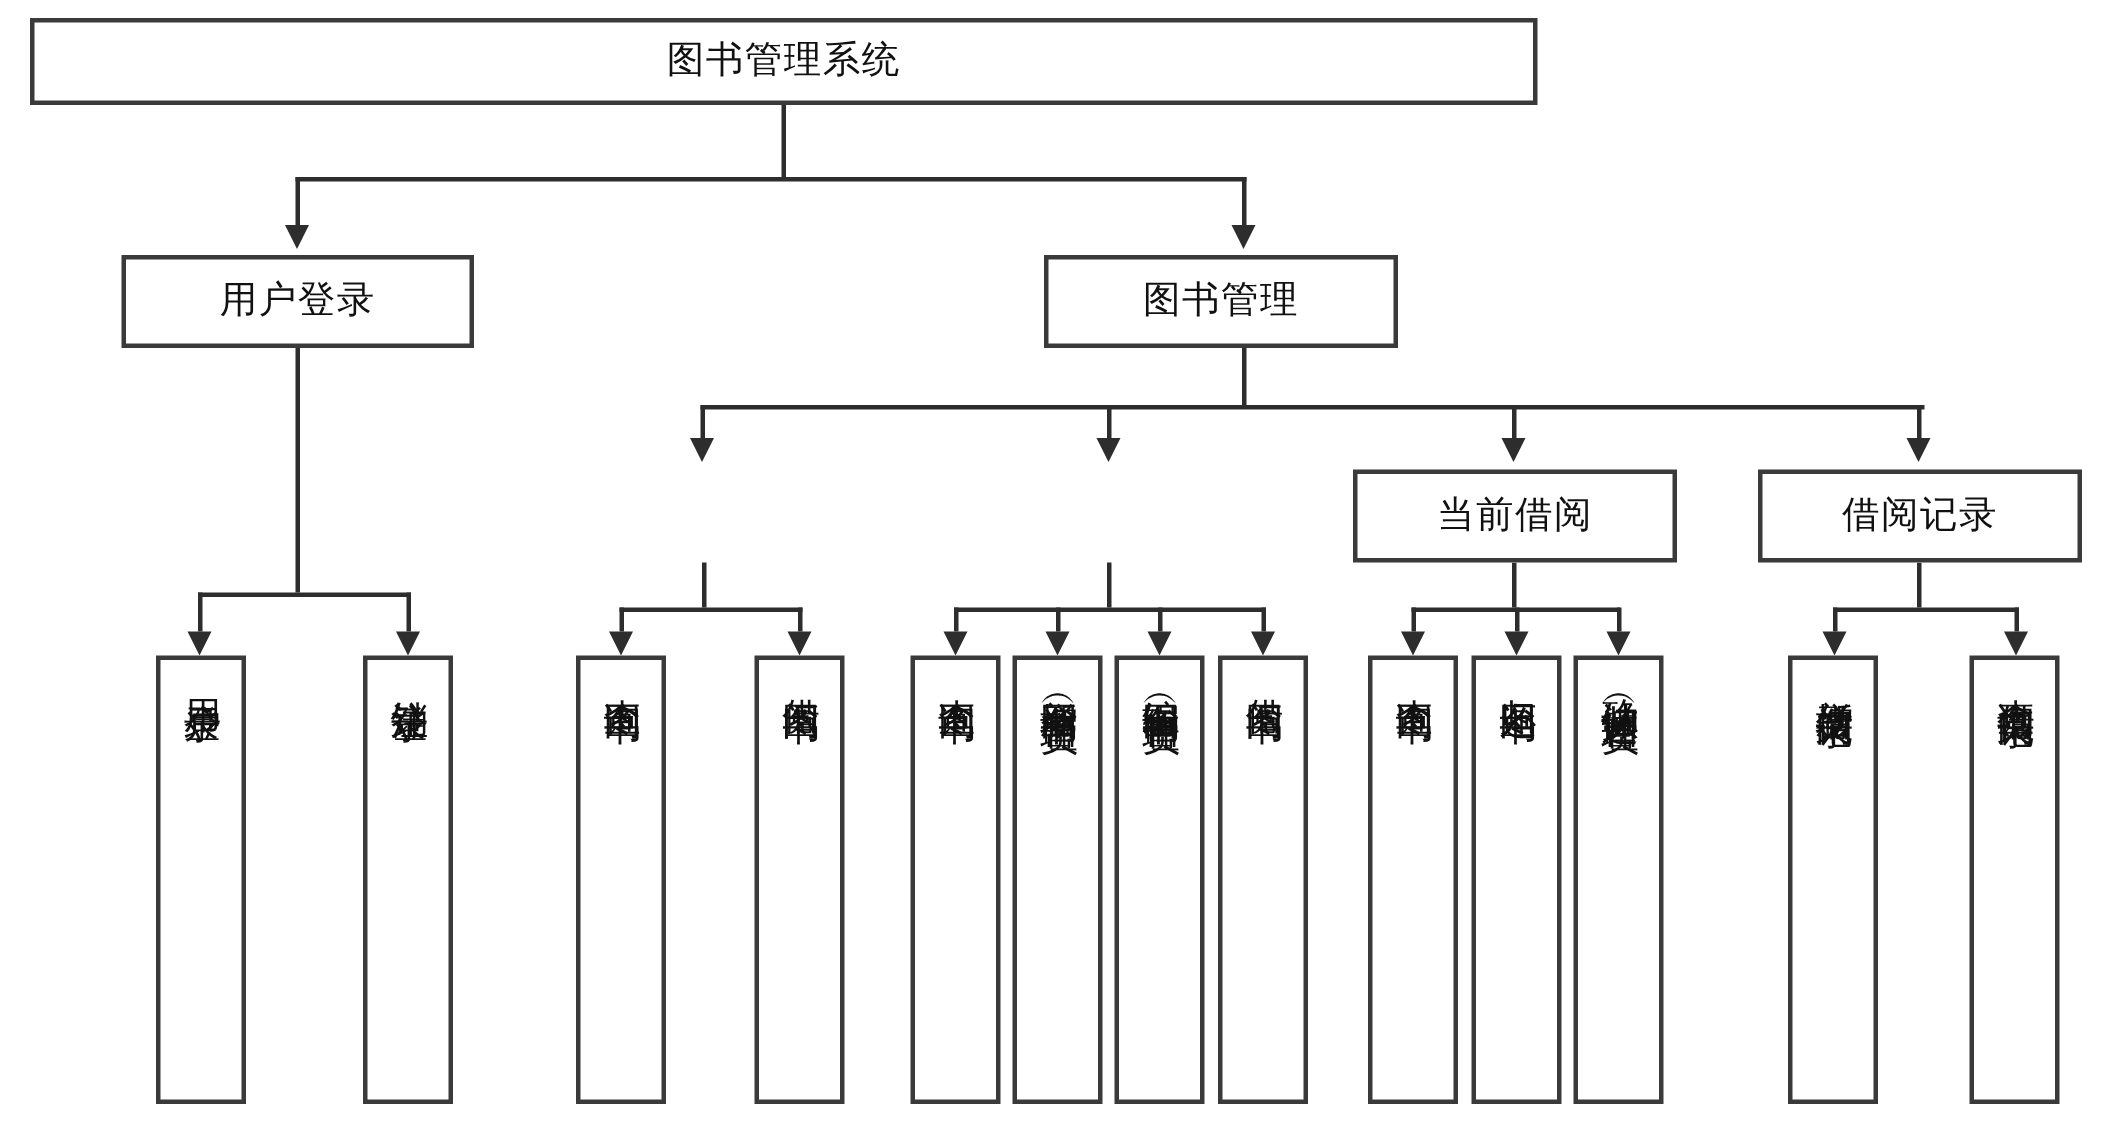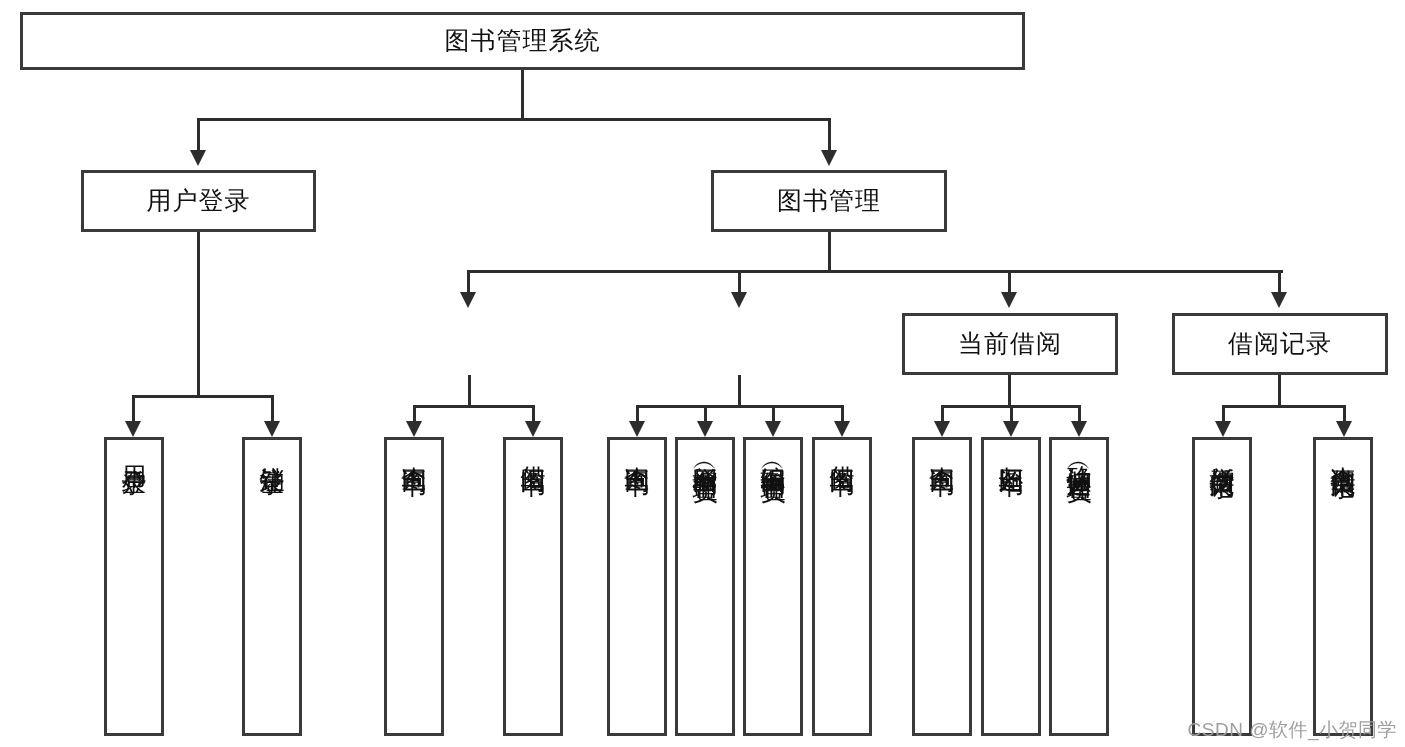--- a/index.html
+++ b/index.html
@@ -97,21 +97,21 @@
   <div class="ln h" style="left:197px; top:118px; width:634px;"></div>
 
   <div class="ln v" style="left:197px; top:118px; height:32px;"></div>
   <div class="arrow" style="left:190px; top:150px;"></div>
   <div class="ln v" style="left:828px; top:118px; height:32px;"></div>
   <div class="arrow" style="left:821px; top:150px;"></div>
 
   <div class="node h" style="left:81px; top:170px; width:235px; height:62px;">
     <span class="label">用户登录</span>
   </div>
-  <div class="node h" style="left:711px; top:170px; width:236px; height:62px;">
+  <div class="node h" style="left:696px; top:170px; width:236px; height:62px;">
     <span class="label">图书管理</span>
   </div>
 
   <div class="ln v" style="left:197px; top:232px; height:163px;"></div>
   <div class="ln h" style="left:132px; top:395px; width:142px;"></div>
   <div class="ln v" style="left:132px; top:395px; height:26px;"></div>
   <div class="arrow" style="left:125px; top:421px;"></div>
   <div class="ln v" style="left:271px; top:395px; height:26px;"></div>
   <div class="arrow" style="left:264px; top:421px;"></div>
 
@@ -204,15 +204,14 @@
     <span class="label">确认归还（管理员）</span>
   </div>
 
   <div class="node v" style="left:1192px; top:437px; width:60px; height:299px;">
     <span class="label">新增借阅记录</span>
   </div>
   <div class="node v" style="left:1313px; top:437px; width:60px; height:299px;">
     <span class="label">查询借阅记录</span>
   </div>
 
-  <div id="watermark">CSDN @软件_小贺同学</div>
 
 </div>
 
 </body></html>

